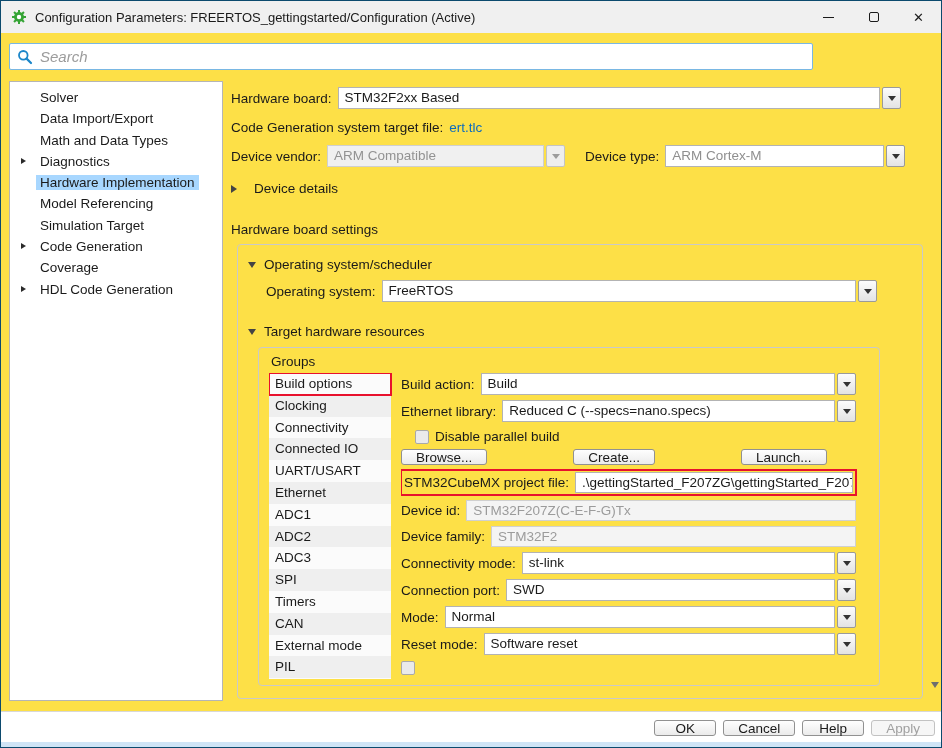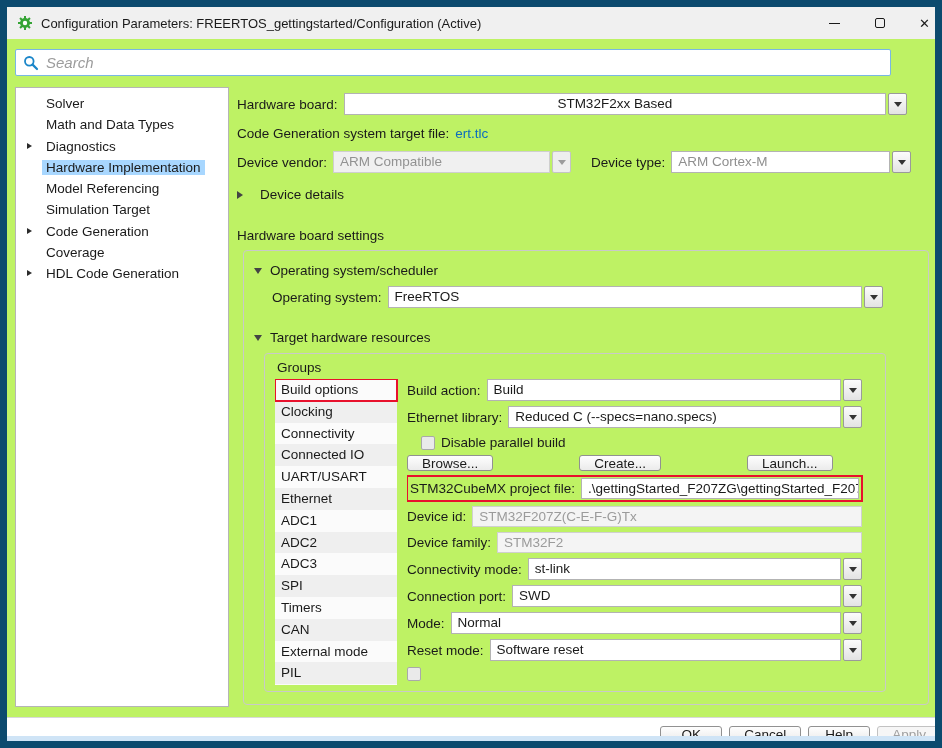--- a/index.html
+++ b/index.html
@@ -1,43 +1,43 @@
 <!DOCTYPE html>
 <html><head>
 <meta charset="utf-8">
 <style>
   * { box-sizing: border-box; margin: 0; padding: 0; }
   html,body { width: 942px; height: 748px; }
   body { font-family: "Liberation Sans", sans-serif; color: #1a1a1a; background: #fff; }
-  .window { position: relative; width: 942px; height: 748px; background: #bef264; border: 7px solid #0c4a6e; overflow: hidden; }
+  .window { position: relative; width: 942px; height: 748px; background: #fde047; border: 1px solid #0c4a6e; overflow: hidden; }
 
   
   .titlebar { position: absolute; top: 0; left: 0; width: 940px; height: 32px; background: #f0f0f0; display: flex; align-items: center; padding-left: 10px; font-size: 13px; }
   .title-text { margin-left: 8px; }
   .win-controls { margin-left: auto; display: flex; height: 32px; }
   .win-btn { width: 45px; height: 32px; display: flex; align-items: center; justify-content: center; font-size: 13px; color: #1a1a1a; cursor: default; }
   .glyph-min { width: 11px; height: 1px; background: #1a1a1a; }
   .glyph-max { width: 10px; height: 10px; border: 1px solid #1a1a1a; border-radius: 2px; }
 
   
-  .search-bar { position: absolute; top: 42px; left: 8px; width: 876px; height: 27px; border: 1px solid #79b7e3; border-radius: 2px; background: #fff; display: flex; align-items: center; padding-left: 7px; }
+  .search-bar { position: absolute; top: 42px; left: 8px; width: 804px; height: 27px; border: 1px solid #79b7e3; border-radius: 2px; background: #fff; display: flex; align-items: center; padding-left: 7px; }
   .search-ph { margin-left: 7px; color: #9c9c9c; font-style: italic; font-size: 15px; }
 
   
   .sidebar { position: absolute; left: 8px; top: 80px; width: 214px; height: 620px; border: 1px solid #b5b5b5; background: #fff; padding-top: 5px; overflow: hidden; font-size: 13.5px; }
   .side-item { position: relative; height: 21.3px; line-height: 21.3px; padding-left: 26px; white-space: nowrap; }
   .side-tri { position: absolute; left: 11px; top: 7px; width: 0; height: 0; border-top: 3.5px solid transparent; border-bottom: 3.5px solid transparent; border-left: 5px solid #2b2b2b; }
   .side-label { padding: 0 4px; }
   .side-item.selected .side-label { background: #a8d7ff; }
 
   
   .main { position: absolute; left: 230px; top: 80px; width: 694px; height: 622px; overflow: hidden; font-size: 13.5px; }
   .row { display: flex; align-items: center; gap: 6px; }
   .label { white-space: nowrap; }
-  .r-board { margin-top: 6px; margin-right: 24px; text-align: center; }
+  .r-board { margin-top: 6px; margin-right: 24px; }
   .r-target { margin-top: 11px; }
   .r-device { margin-top: 10px; margin-right: 20px; }
   .lbl-type { margin-left: 14px; }
   .r-details { margin-top: 14px; gap: 17px; }
   .heading { margin-top: 26px; }
   .link { color: #0c6cbe; text-decoration: none; cursor: pointer; }
 
   
   .combo { flex: 1; display: flex; height: 22px; }
   .combo-value { flex: 1; border: 1px solid #b3b3b3; background: #fff; padding: 1px 6px; line-height: 18px; white-space: nowrap; overflow: hidden; }
@@ -122,20 +122,21 @@
       <svg width="16" height="16" viewBox="0 0 16 16">
         <circle cx="6.3" cy="6.3" r="4.3" fill="none" stroke="#1b86c9" stroke-width="1.8"></circle>
         <line x1="9.6" y1="9.6" x2="14" y2="14" stroke="#1b86c9" stroke-width="2.2" stroke-linecap="round"></line>
       </svg>
     </span>
     <span class="search-ph">Search</span>
   </div>
 
   <div class="sidebar">
       <div class="side-item"><span class="side-label">Solver</span></div>
+      <div class="side-item"><span class="side-label">Data Import/Export</span></div>
       <div class="side-item"><span class="side-label">Math and Data Types</span></div>
       <div class="side-item"><span class="side-tri"></span><span class="side-label">Diagnostics</span></div>
       <div class="side-item selected"><span class="side-label">Hardware Implementation</span></div>
       <div class="side-item"><span class="side-label">Model Referencing</span></div>
       <div class="side-item"><span class="side-label">Simulation Target</span></div>
       <div class="side-item"><span class="side-tri"></span><span class="side-label">Code Generation</span></div>
       <div class="side-item"><span class="side-label">Coverage</span></div>
       <div class="side-item"><span class="side-tri"></span><span class="side-label">HDL Code Generation</span></div>
     </div>
 

